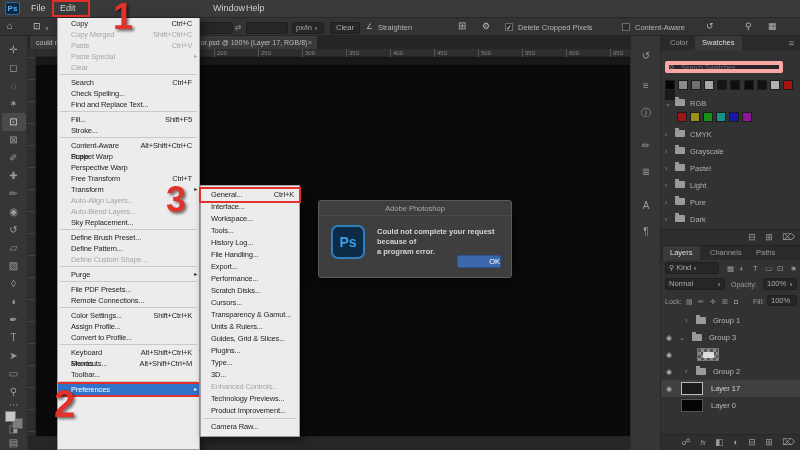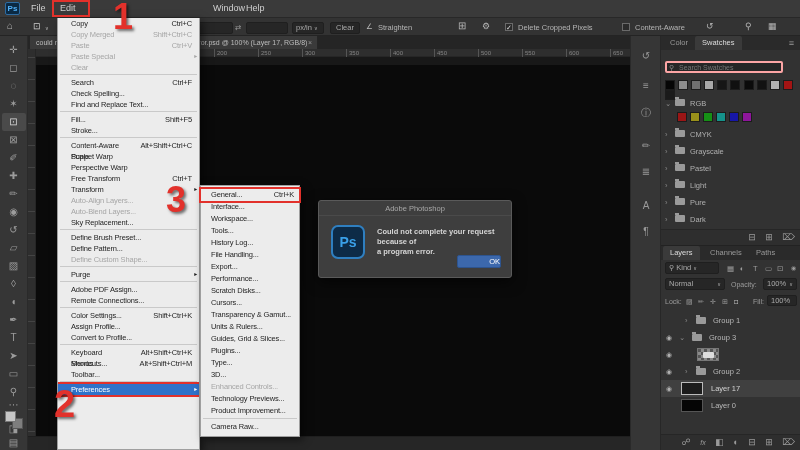--- a/index.html
+++ b/index.html
@@ -36,21 +36,21 @@
 #statusbar{position:absolute;left:0;top:400px;width:602px;height:14px;background:#262626;border-top:1px solid #1f1f1f}
 
 #dock{position:absolute;left:630px;top:36px;width:30px;height:414px;background:#363636;border-left:1px solid #2a2a2a;z-index:5}
 #dock .dk{position:absolute;left:0;width:30px;text-align:center;font-size:10px;color:#9a9a9a}
 
 #right{position:absolute;left:660px;top:36px;width:140px;height:414px;background:#323232;border-left:1px solid #272727;z-index:5;font-size:7.5px}
 .ptabs{position:absolute;left:0;top:0;width:140px;height:14px;background:#2a2a2a;color:#999}
 .ptab{position:absolute;top:0;height:14px;line-height:14px;padding:0 7px}
 .ptab.on{background:#3a3a3a;color:#ddd;border-radius:2px 2px 0 0}
 #sw{position:absolute;left:0;top:0;width:140px;height:209px}
-#swsearch{position:absolute;left:4px;top:25px;width:118px;height:12px;background:#262626;border:2px solid #fca5a5;border-radius:2px;color:#8a8a8a;font-size:7px;padding:0 2px 0 12px;font-family:"Liberation Sans",sans-serif}
+#swsearch{position:absolute;left:4px;top:25px;width:118px;height:12px;background:#262626;border:4px solid #fca5a5;border-radius:2px;color:#8a8a8a;font-size:7px;padding:0 2px 0 12px;font-family:"Liberation Sans",sans-serif}
 .sq{display:inline-block;width:10px;height:10px;margin-right:1px;border:1px solid #1c1c1c;vertical-align:top}
 .grow{position:absolute;left:4px;width:132px;height:14px;color:#b0b0b0;line-height:12px}
 .chev{display:inline-block;width:9px;color:#8a8a8a}
 .folder{display:inline-block;width:10px;height:7px;background:#9a9a9a;border-radius:1px;position:relative;margin:0 5px 0 1px}
 .folder:before{content:"";position:absolute;top:-2px;left:0;width:4px;height:2px;background:#9a9a9a}
 .pfoot{position:absolute;left:0;bottom:0;width:140px;height:16px;background:#2e2e2e;border-top:1px solid #262626;text-align:right;color:#9a9a9a;font-size:9px;line-height:15px;padding-right:6px}
 .pfoot span{margin-left:7px}
 #ly{position:absolute;left:0;top:209px;width:140px;height:205px;background:#323232;border-top:1px solid #222}
 .lrow{position:absolute;left:0;width:140px;height:14px;line-height:13px;color:#9c9c9c}
 .lyr{position:absolute;left:0;width:140px;height:17px;line-height:17px;color:#b8b8b8}
@@ -390,21 +390,21 @@
   <div class="mi dis">
       <span>Define Custom Shape...</span>
     </div>
   <div class="msep"></div>
   <div class="mi">
       <span>Purge</span>
       <span class="arr">▸</span>
     </div>
   <div class="msep"></div>
   <div class="mi">
-      <span>Adobe PDF Assign...</span>
+      <span>File PDF Presets...</span>
     </div>
   <div class="mi">
       <span>Remote Connections...</span>
     </div>
   <div class="msep"></div>
   <div class="mi">
       <span>Color Settings...</span>
       <span class="sc">Shift+Ctrl+K</span>
     </div>
   <div class="mi">

